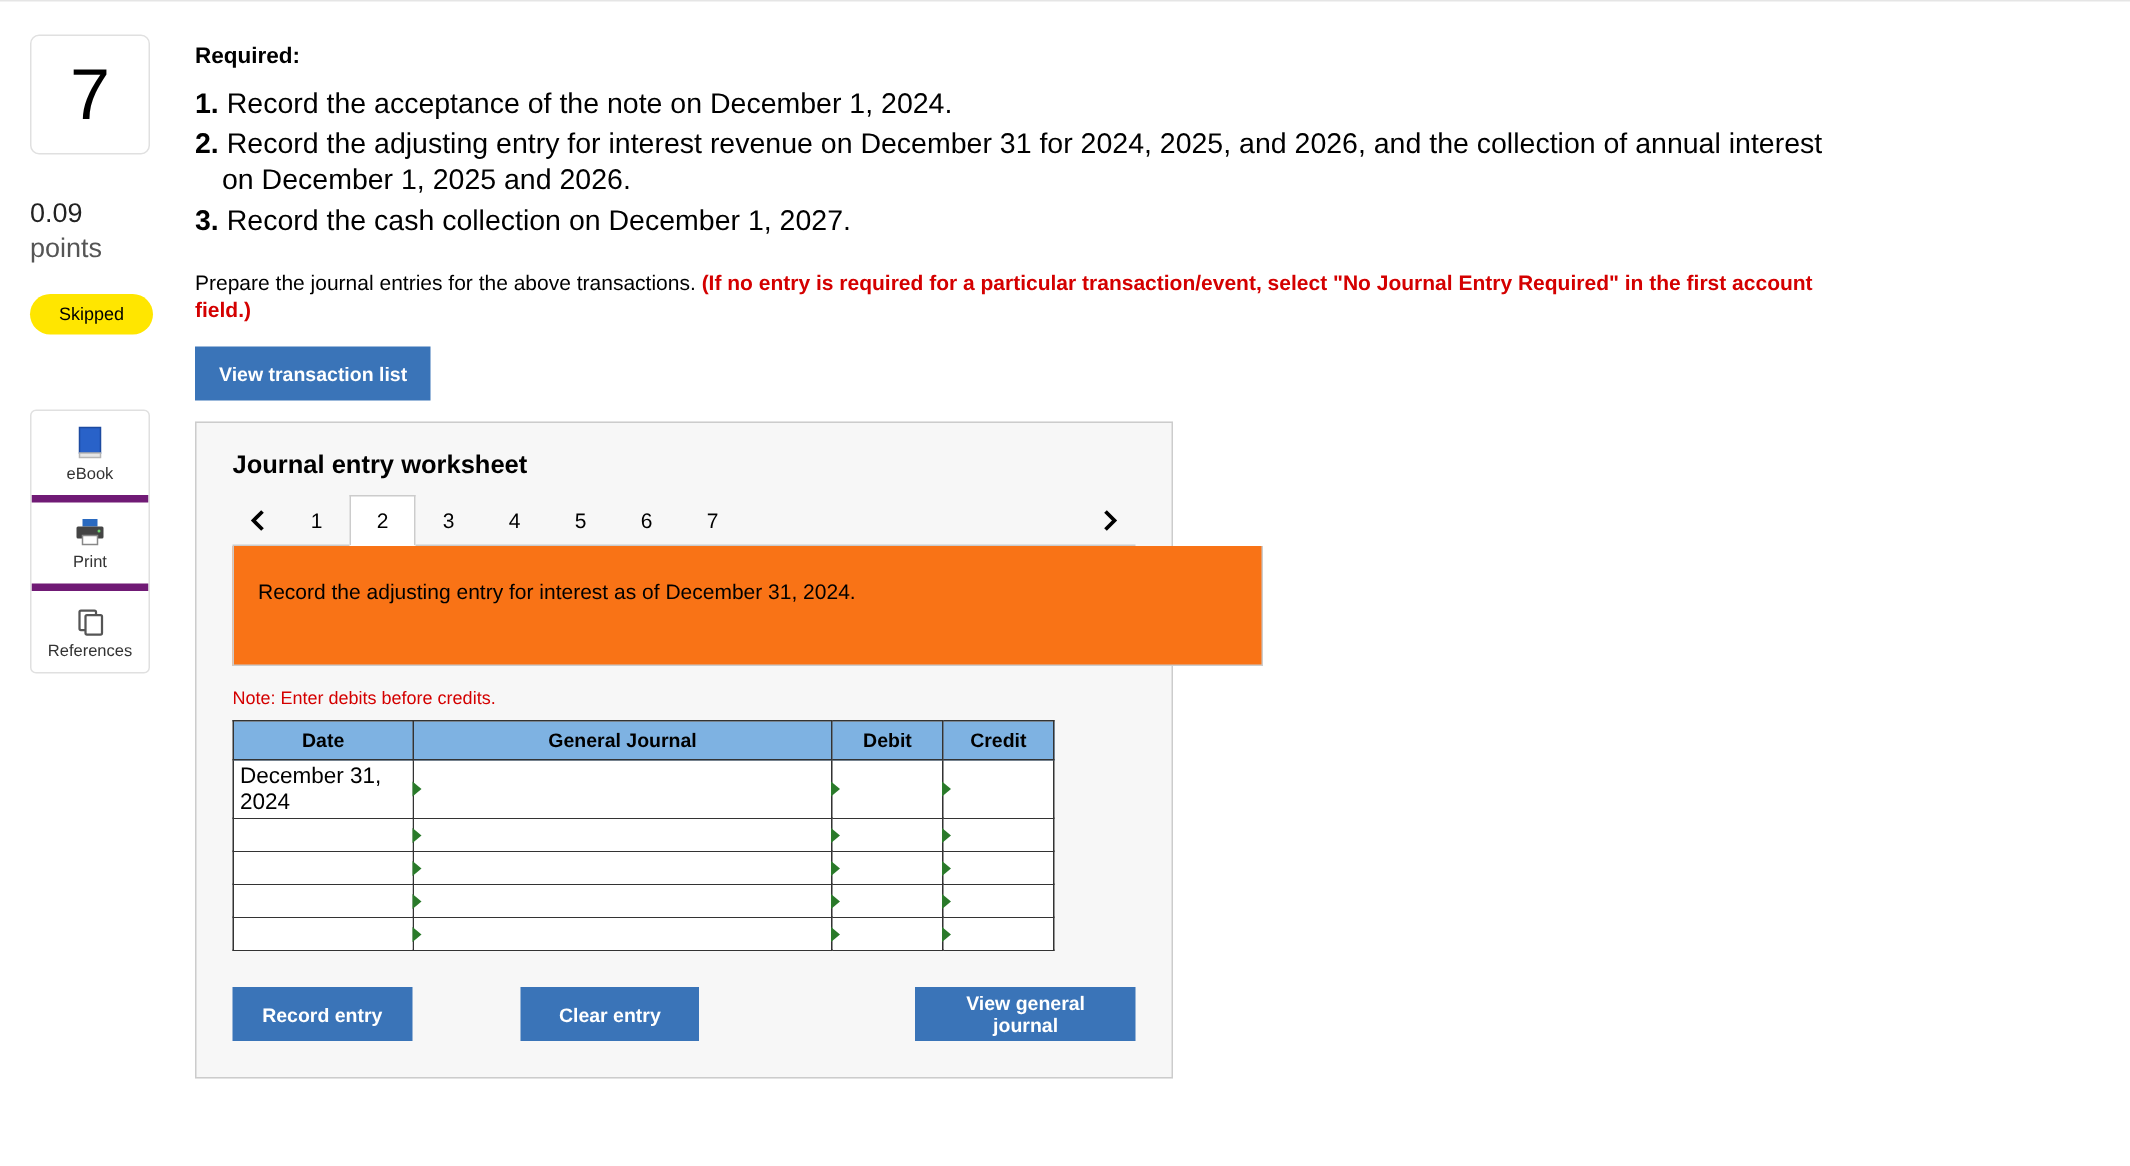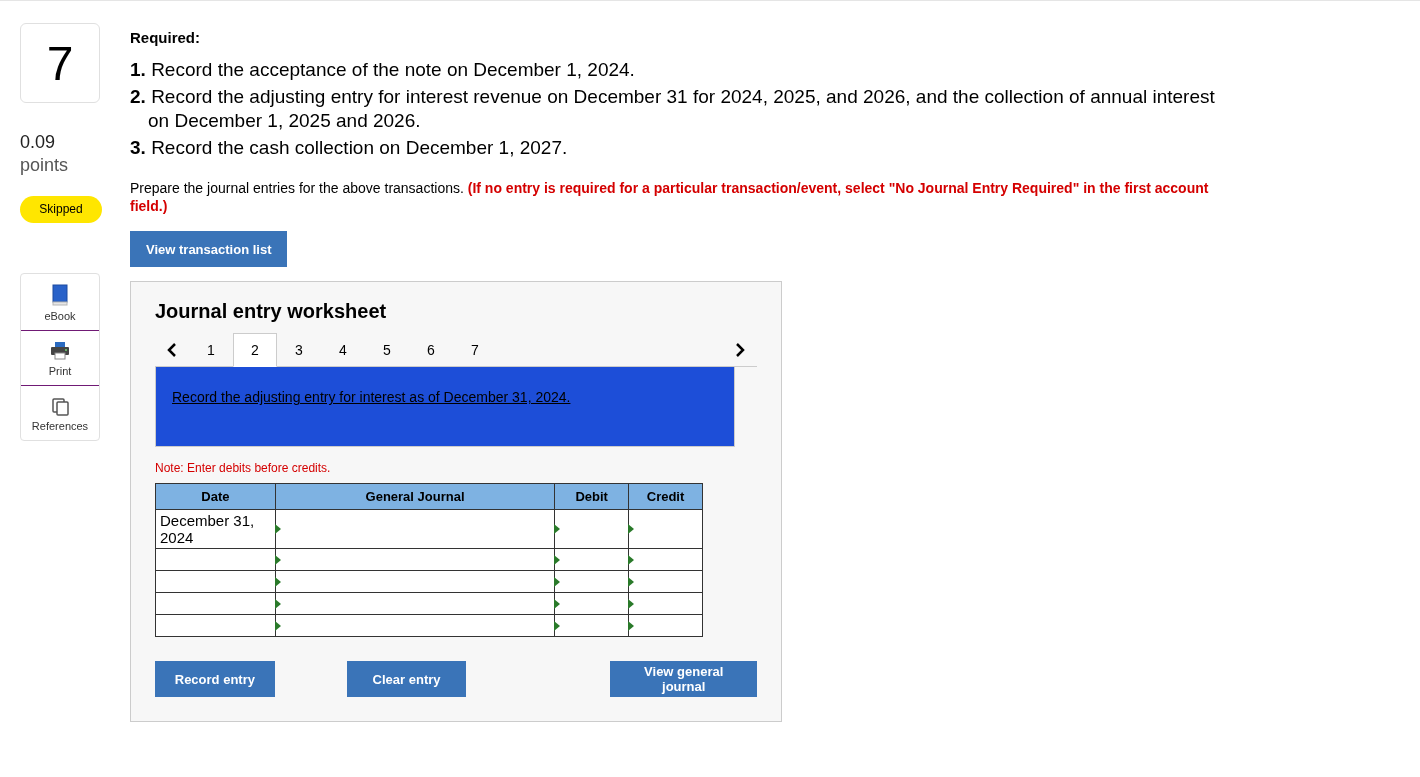--- a/index.html
+++ b/index.html
@@ -56,21 +56,21 @@
     border-radius: 4px;
     width: 80px;
     overflow: hidden;
   }
   .tool {
     display: flex;
     flex-direction: column;
     align-items: center;
     justify-content: center;
     padding: 10px 0 8px;
-    border-bottom: 1px solid #701a75;
+    border-bottom: 5px solid #701a75;
     font-size: 11px;
     color: #333;
     cursor: pointer;
   }
   .tool:last-child { border-bottom: none; }
   .tool svg { margin-bottom: 4px; }
 
   .main {
     position: absolute;
     left: 130px;
@@ -121,21 +121,21 @@
   .btn-view-tx { margin-bottom: 14px; }
 
   .worksheet {
     border: 1px solid #ccc;
     background: #f7f7f7;
     width: 652px;
     padding: 18px 24px 24px;
   }
   .ws-title {
     font-weight: bold;
-    font-size: 20px;
+    font-size: 17px;
     margin-bottom: 10px;
   }
   .entry-nav {
     display: flex;
     align-items: center;
     height: 34px;
     border-bottom: 1px solid #ccc;
   }
   .nav-prev, .nav-next {
     width: 34px;
@@ -161,28 +161,27 @@
     position: relative;
   }
   .nav-item.active {
     border: 1px solid #ccc;
     border-bottom: 1px solid #fff;
     background: #fff;
     margin-bottom: -1px;
   }
 
   .prompt-box {
-    background: #1d4ed8;
+    background: #f97316;
     border: 1px solid #ccc;
     border-top: none;
     padding: 22px 16px;
     height: 80px;
-    width: 580px;
+    width: 687px;
     font-size: 14px;
-    text-decoration: underline;
   }
   .note-line {
     color: #d40000;
     font-size: 12px;
     margin: 14px 0 8px;
   }
 
   table.jtable {
     border-collapse: collapse;
     width: 548px;

